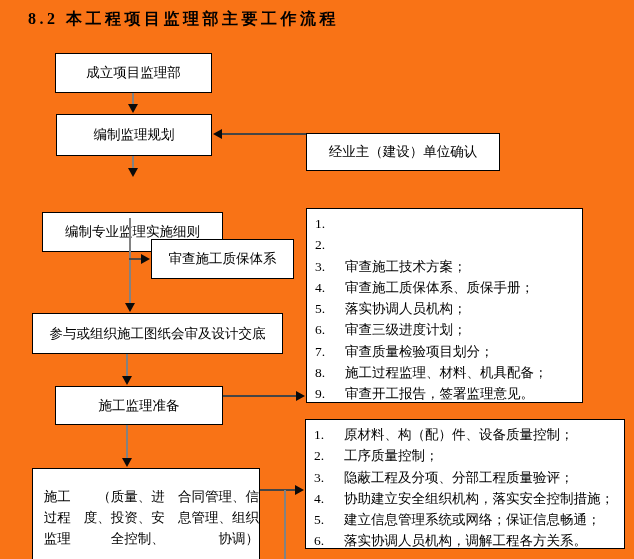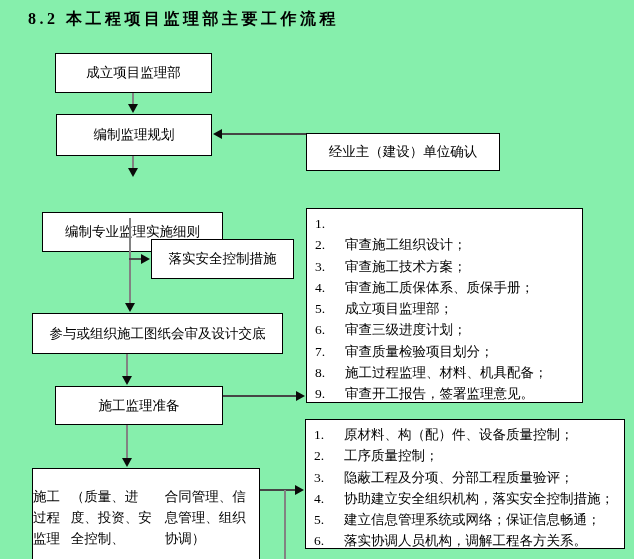--- a/index.html
+++ b/index.html
@@ -1,28 +1,28 @@
 <!DOCTYPE html>
 <html><head>
 <meta charset="utf-8">
 <style>
   html,body { margin:0; padding:0; background:#ffffff; }
   #page {
     position:relative; width:634px; height:559px; overflow:hidden;
-    background:#86efac; font-family:"Liberation Serif","DejaVu Serif",serif; color:#000;
+    background:#f97316; font-family:"Liberation Serif","DejaVu Serif",serif; color:#000;
   }
   .page-title {
     position:absolute; left:28px; top:9px;
     font-size:16px; font-weight:bold; letter-spacing:3.5px; white-space:nowrap;
   }
   .flow-box {
     position:absolute; box-sizing:border-box; background:#fff;
     border:1.5px solid #000;
     display:flex; align-items:center; justify-content:center;
-    font-size:13.5px; text-align:left; line-height:20px;
+    font-size:13.5px; text-align:right; line-height:20px;
   }
   .flow-box.multiline {
     flex-direction:row; justify-content:flex-start; padding-top:7px;
     line-height:21px; border-bottom:none;
   }
   .list-box {
     position:absolute; box-sizing:border-box; background:#fff;
     border:1.5px solid #000; padding:4px 4px 0 8px;
   }
   .list-item { display:flex; font-size:13.5px; line-height:21.3px; white-space:nowrap; }
@@ -49,21 +49,21 @@
 
   <div class="flow-box" style="left:306px;top:117px;width:194px;height:38px;margin-top:16px;">
     <span>经业主（建设）单位确认</span>
   </div>
 
   <div class="flow-box" style="left:42px;top:178px;width:181px;height:40px;margin-top:34px;">
     <span>编制专业监理实施细则</span>
   </div>
 
   <div class="flow-box" style="left:151px;top:239px;width:143px;height:40px;">
-    <span>落实安全控制措施</span>
+    <span>审查施工质保体系</span>
   </div>
 
   <div class="flow-box" style="left:55px;top:386px;width:168px;height:39px;">
     <span>施工监理准备</span>
   </div>
 
   <div class="flow-box" style="left:32px;top:313px;width:251px;height:41px;">
     <span>参与或组织施工图纸会审及设计交底</span>
   </div>
 
@@ -72,33 +72,32 @@
     <div>（质量、进度、投资、安全控制、</div>
     <div>合同管理、信息管理、组织协调）</div>
   </div>
 
   <div class="list-box" style="left:306px;top:208px;width:277px;height:195px;">
       <div class="list-item">
         <span class="num">1.</span>
       </div>
       <div class="list-item">
         <span class="num">2.</span>
-        <span class="txt">审查施工组织设计；</span>
       </div>
       <div class="list-item">
         <span class="num">3.</span>
         <span class="txt">审查施工技术方案；</span>
       </div>
       <div class="list-item">
         <span class="num">4.</span>
         <span class="txt">审查施工质保体系、质保手册；</span>
       </div>
       <div class="list-item">
         <span class="num">5.</span>
-        <span class="txt">成立项目监理部；</span>
+        <span class="txt">落实协调人员机构；</span>
       </div>
       <div class="list-item">
         <span class="num">6.</span>
         <span class="txt">审查三级进度计划；</span>
       </div>
       <div class="list-item">
         <span class="num">7.</span>
         <span class="txt">审查质量检验项目划分；</span>
       </div>
       <div class="list-item">

